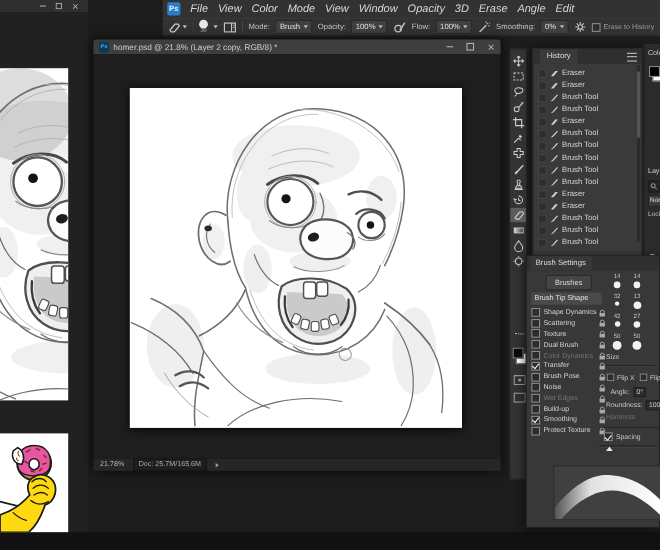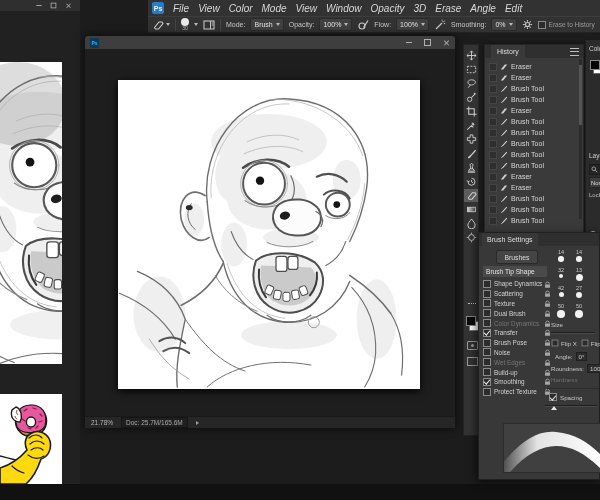--- a/index.html
+++ b/index.html
@@ -358,20 +358,21 @@
     </span>
     <svg class="icon toolicon" width="12" height="12">
         <use href="#i-pressure"></use>
       </svg>
 
   </div>
 
   <div id="docwin" class="abs">
     <div id="doctitle">
       <span style="width:9px;height:10px;background:#0a3a56;border-radius:1px;color:#3fb1ff;font-size:5px;display:flex;align-items:center;justify-content:center;font-weight:bold;">Ps</span>
+      <span style="white-space:nowrap;overflow:hidden;">homer.psd @ 21.8% (Layer 2 copy, RGB/8) *</span>
       <span style="flex:1"></span>
       <span class="wmin"></span>
       <span class="wmax" style="margin-left:8px;"></span>
       <span class="wclose" style="margin-left:8px;transform:scale(.8);"></span>
     </div>
     <div id="canvas">
       <svg width="302" height="309" viewBox="0 0 300 310" class="icon">
         <use href="#face-sketch"></use>
         <circle cx="195" cy="243" r="5.5" fill="none" stroke="#9a9a9a" stroke-width="1"></circle>
       </svg>

